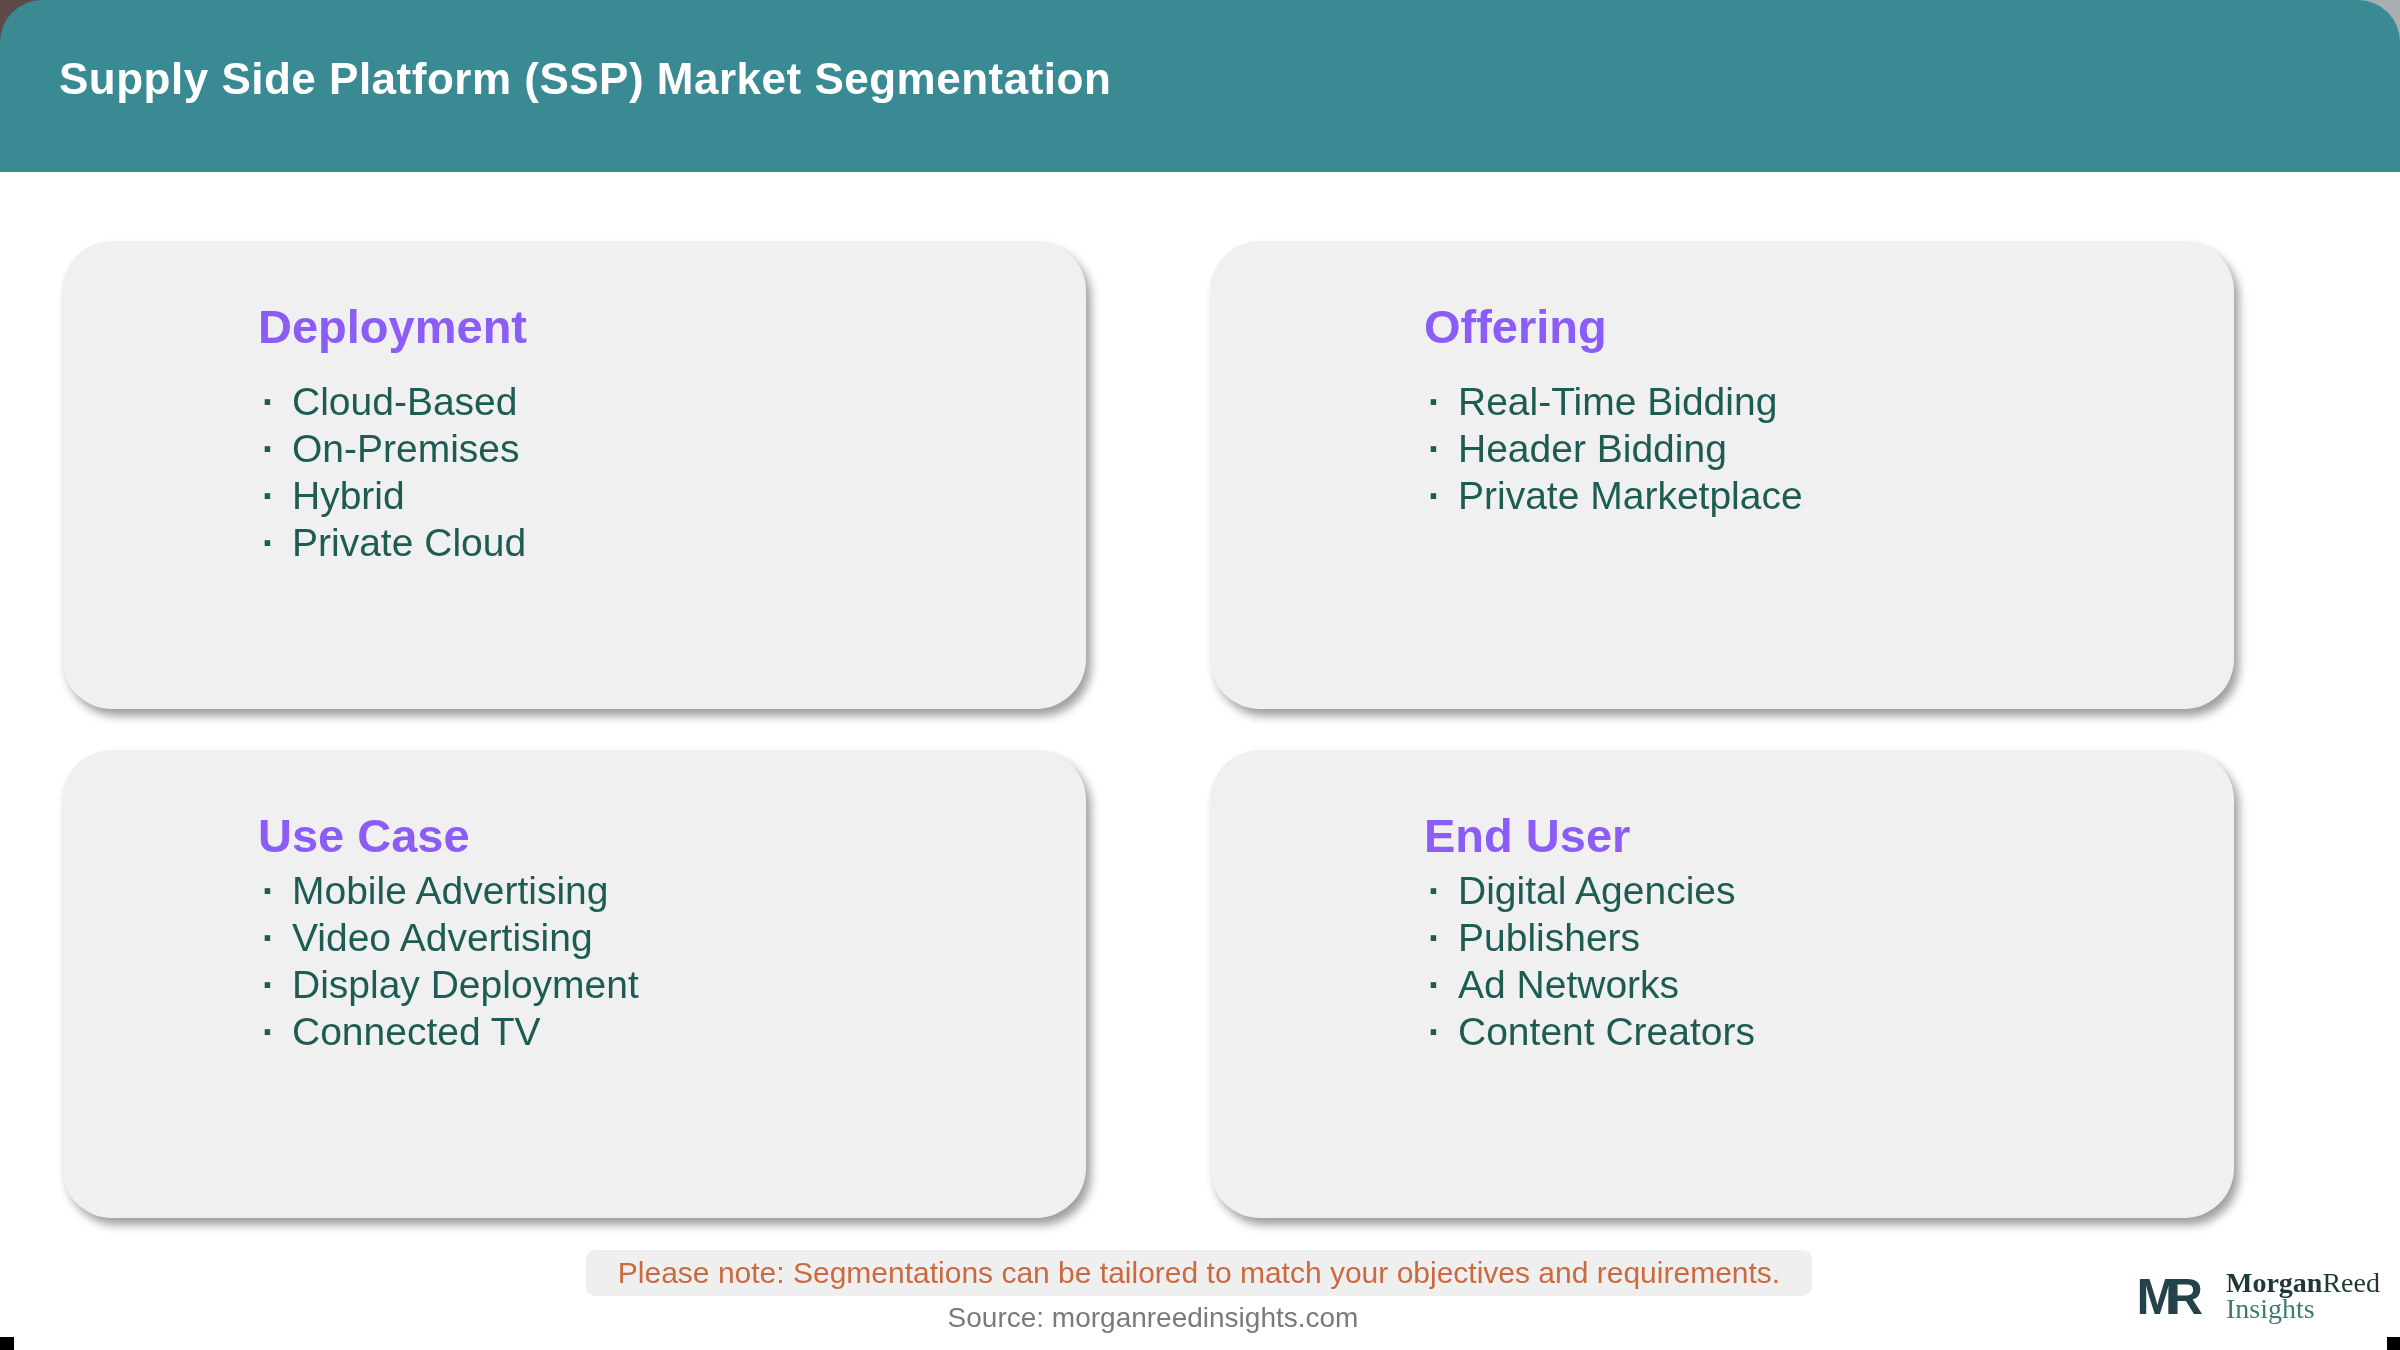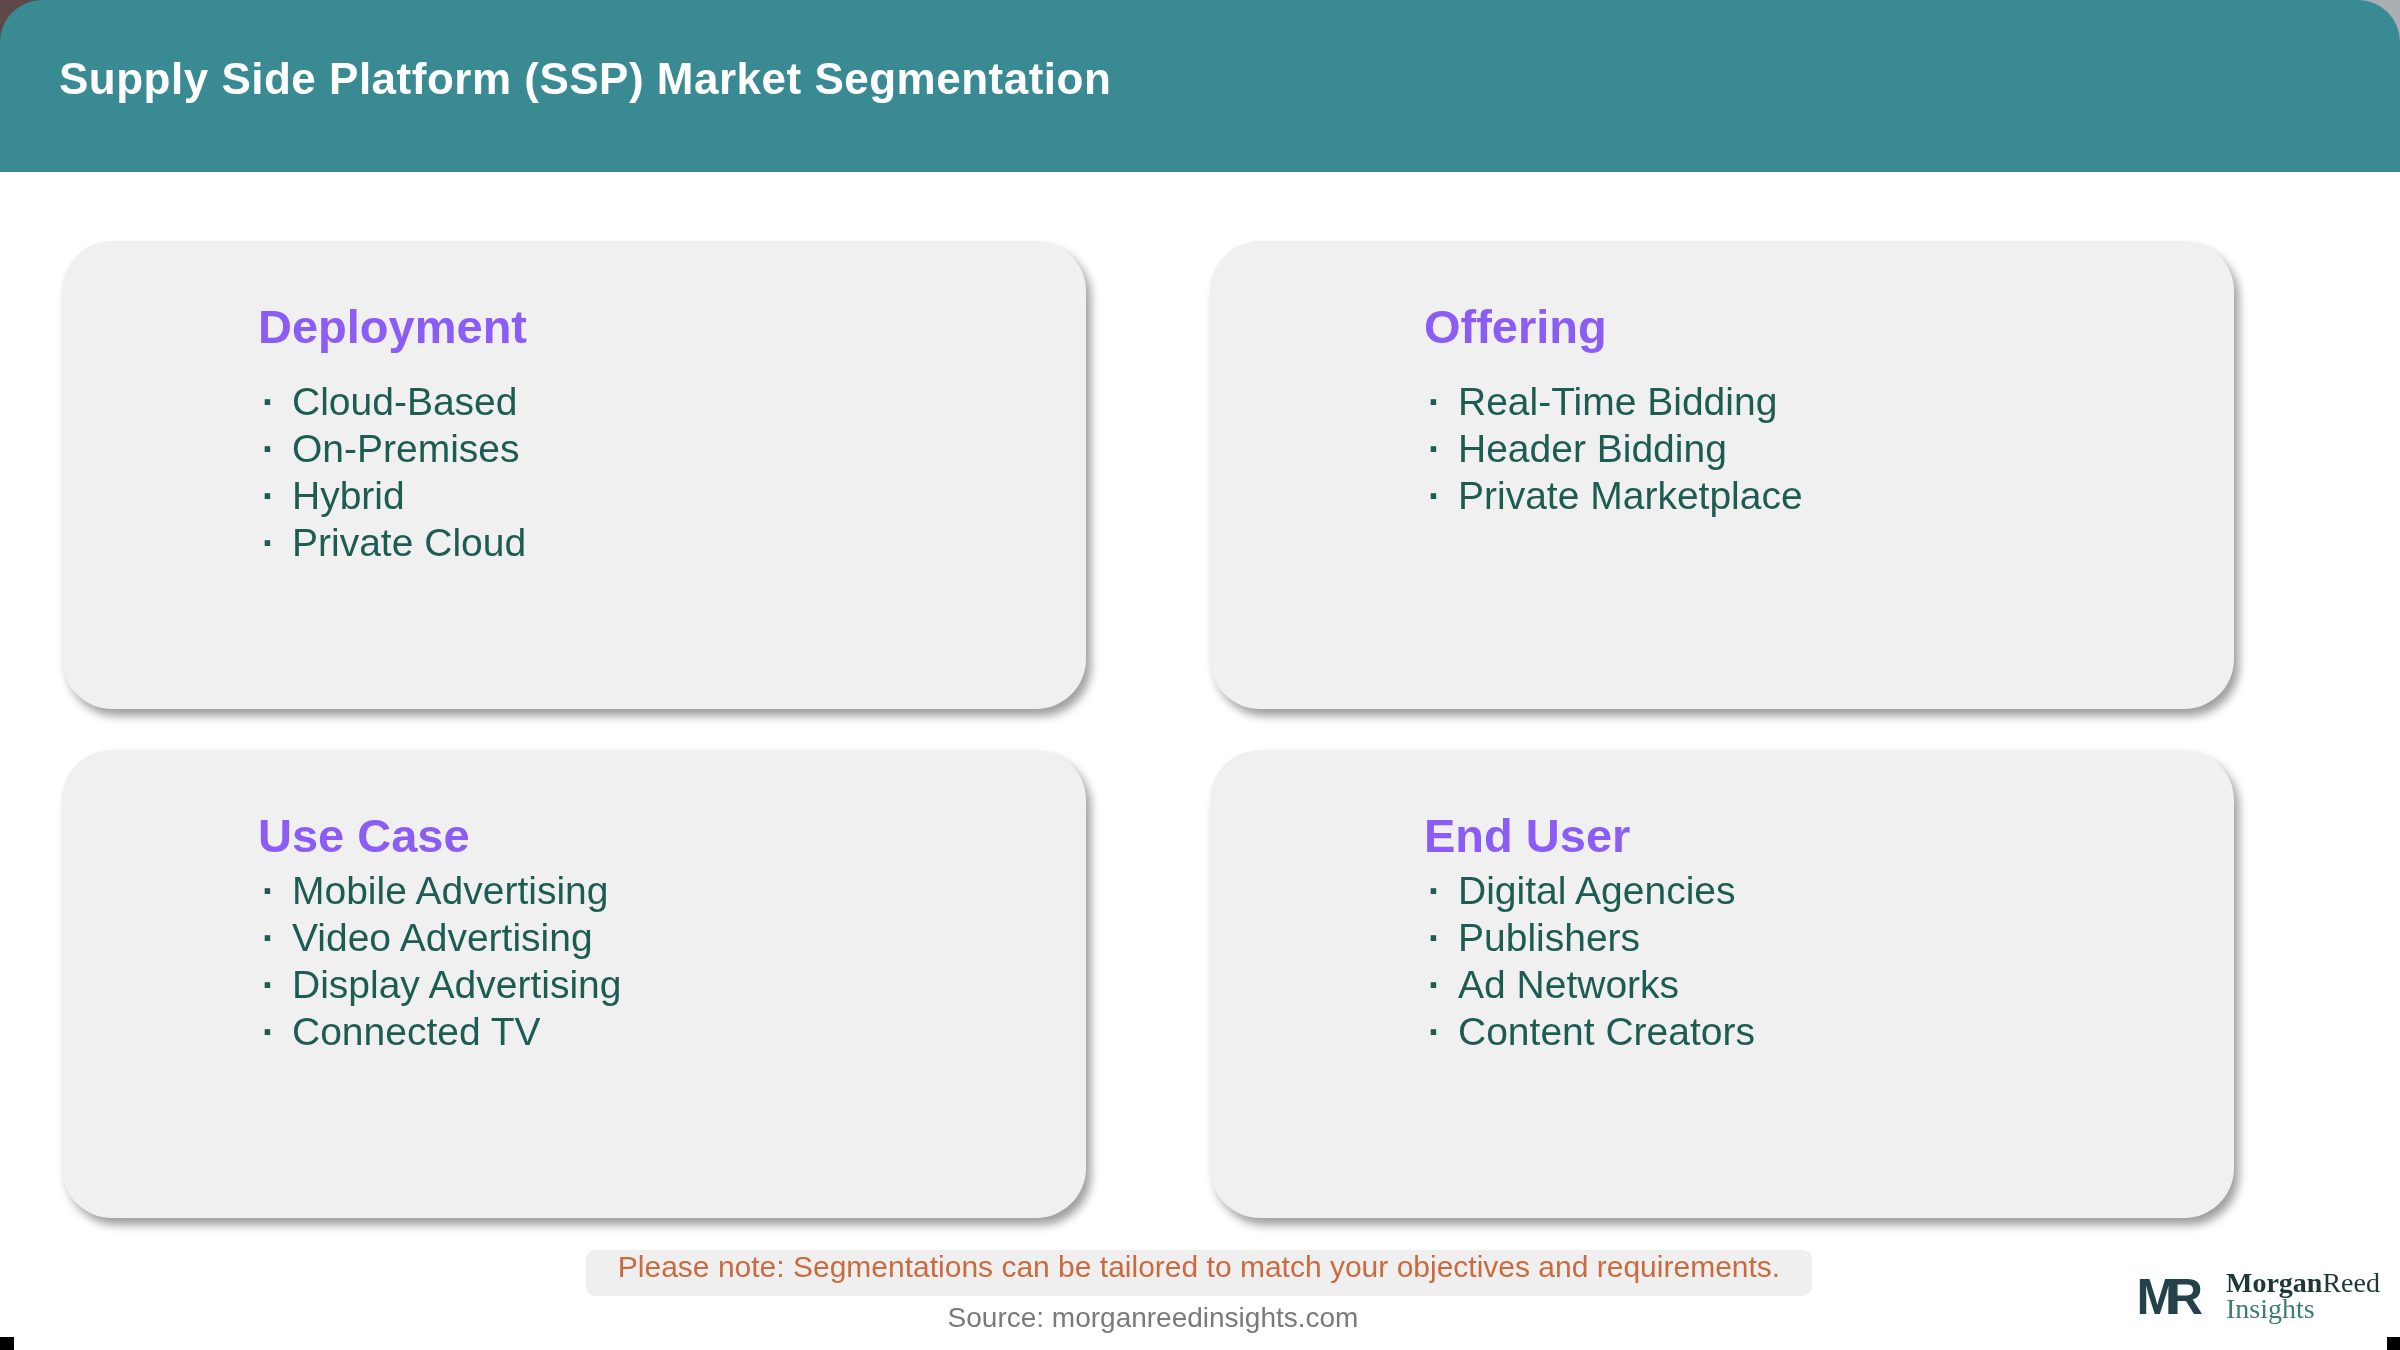--- a/index.html
+++ b/index.html
@@ -86,20 +86,21 @@
   }
 
   
   .note-pill {
     position: absolute;
     left: 586px; top: 1250px;
     width: 1226px; height: 46px;
     background: #efefef;
     border-radius: 9px;
     display: flex;
+    align-items: center;
     justify-content: center;
     z-index: 2;
   }
   .note-pill span {
     color: #c96a3f;
     font-size: 30px;
   }
   .source-line {
     position: absolute;
     left: 540px; top: 1302px;
@@ -152,21 +153,21 @@
     <li class="card-item">Header Bidding</li>
     <li class="card-item">Private Marketplace</li>
   </ul>
 </section>
 
 <section class="card card--left card--bottom">
   <h2 class="card-title">Use Case</h2>
   <ul class="card-list">
     <li class="card-item">Mobile Advertising</li>
     <li class="card-item">Video Advertising</li>
-    <li class="card-item">Display Advertising</li>
+    <li class="card-item">Display Deployment</li>
     <li class="card-item">Connected TV</li>
   </ul>
 </section>
 
 <section class="card card--right card--bottom">
   <h2 class="card-title">End User</h2>
   <ul class="card-list">
     <li class="card-item">Digital Agencies</li>
     <li class="card-item">Publishers</li>
     <li class="card-item">Ad Networks</li>

